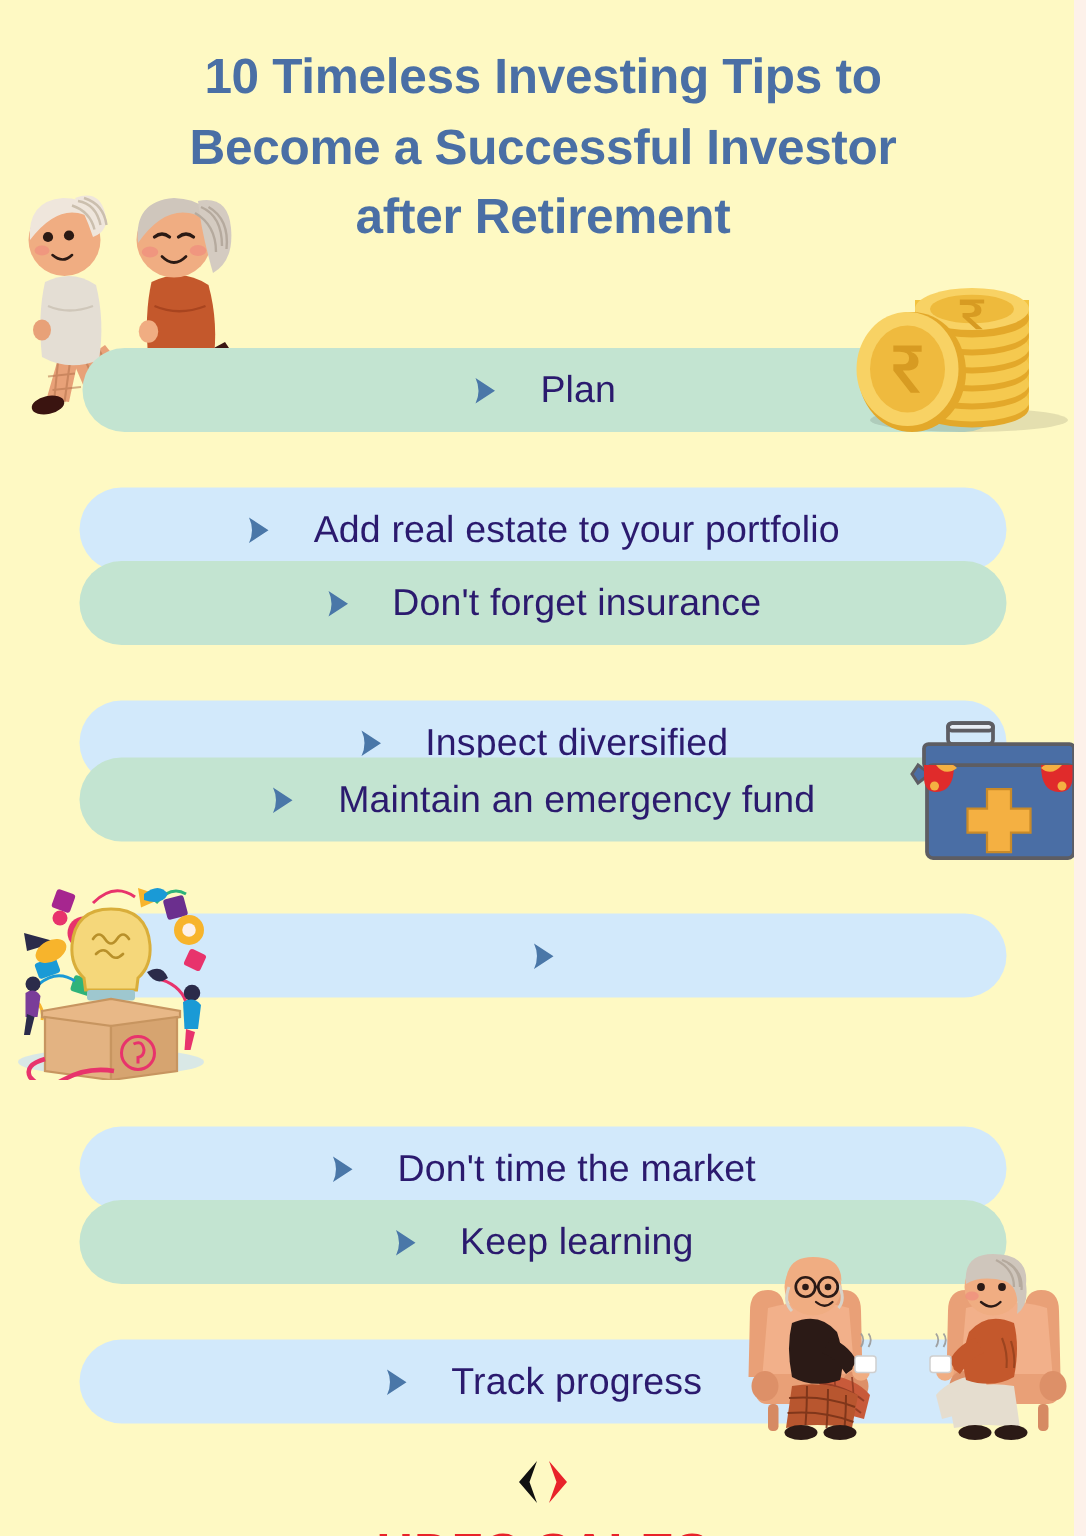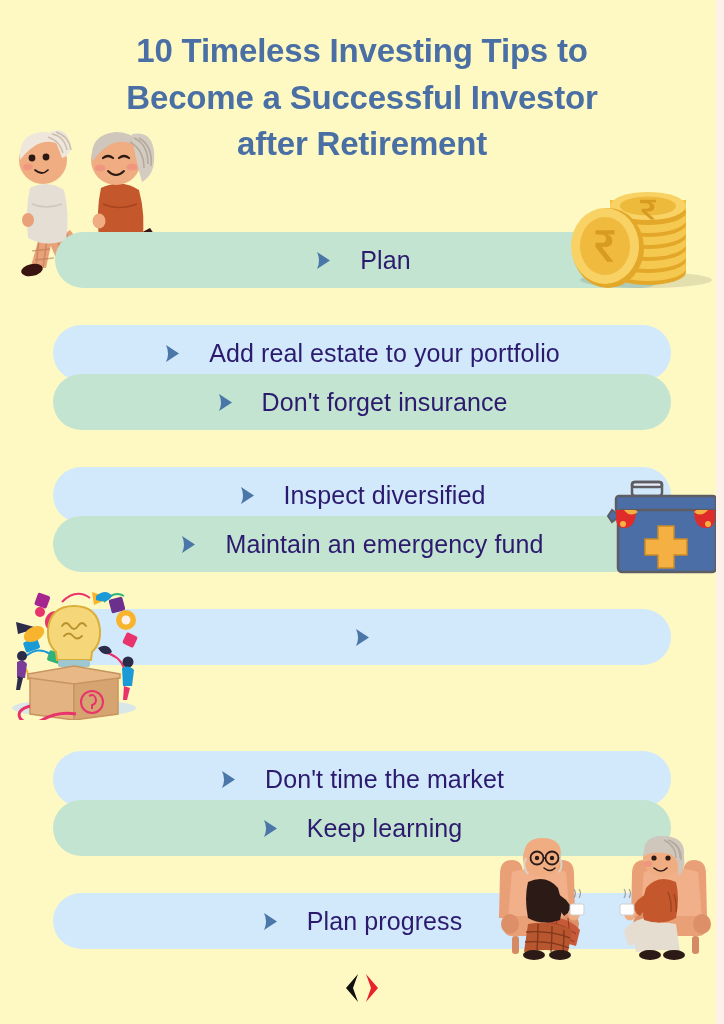--- a/index.html
+++ b/index.html
@@ -330,21 +330,21 @@
 
     <div class="pill blue" style="top:213px; left:53px; width:618px; z-index:2;">
       <span class="pill-inner">
         <svg class="bullet" viewBox="0 0 17 19">
           <path d="M2 1 L15 9.5 L2 18 Q6 9.5 2 1 Z" fill="#4a77a8"></path>
         </svg>
         <span class="pill-label">Inspect diversified</span>
       </span>
     </div>
 
-    <div class="pill green" style="top:284px; left:53px; width:618px; z-index:2;">
+    <div class="pill green" style="top:273px; left:53px; width:618px; z-index:2;">
       <span class="pill-inner">
         <svg class="bullet" viewBox="0 0 17 19">
           <path d="M2 1 L15 9.5 L2 18 Q6 9.5 2 1 Z" fill="#4a77a8"></path>
         </svg>
         <span class="pill-label">Maintain an emergency fund</span>
       </span>
     </div>
 
     <div class="pill blue" style="top:355px; left:53px; width:618px; z-index:2;">
       <span class="pill-inner">
@@ -371,21 +371,21 @@
         </svg>
         <span class="pill-label">Keep learning</span>
       </span>
     </div>
 
     <div class="pill blue" style="top:639px; left:53px; width:618px; z-index:2;">
       <span class="pill-inner">
         <svg class="bullet" viewBox="0 0 17 19">
           <path d="M2 1 L15 9.5 L2 18 Q6 9.5 2 1 Z" fill="#4a77a8"></path>
         </svg>
-        <span class="pill-label">Plan progress</span>
+        <span class="pill-label">Track progress</span>
       </span>
     </div>
 
   </div>
 
   <div class="art front" id="art-seniors-chairs">
     <svg viewBox="0 0 242 132" width="242" height="132" xmlns="http://www.w3.org/2000/svg">
 
       <g>
         <path d="M18 46 q0 -14 12 -14 q10 0 11 12 l2 46 h-26 Z" fill="#e9a077"></path>

